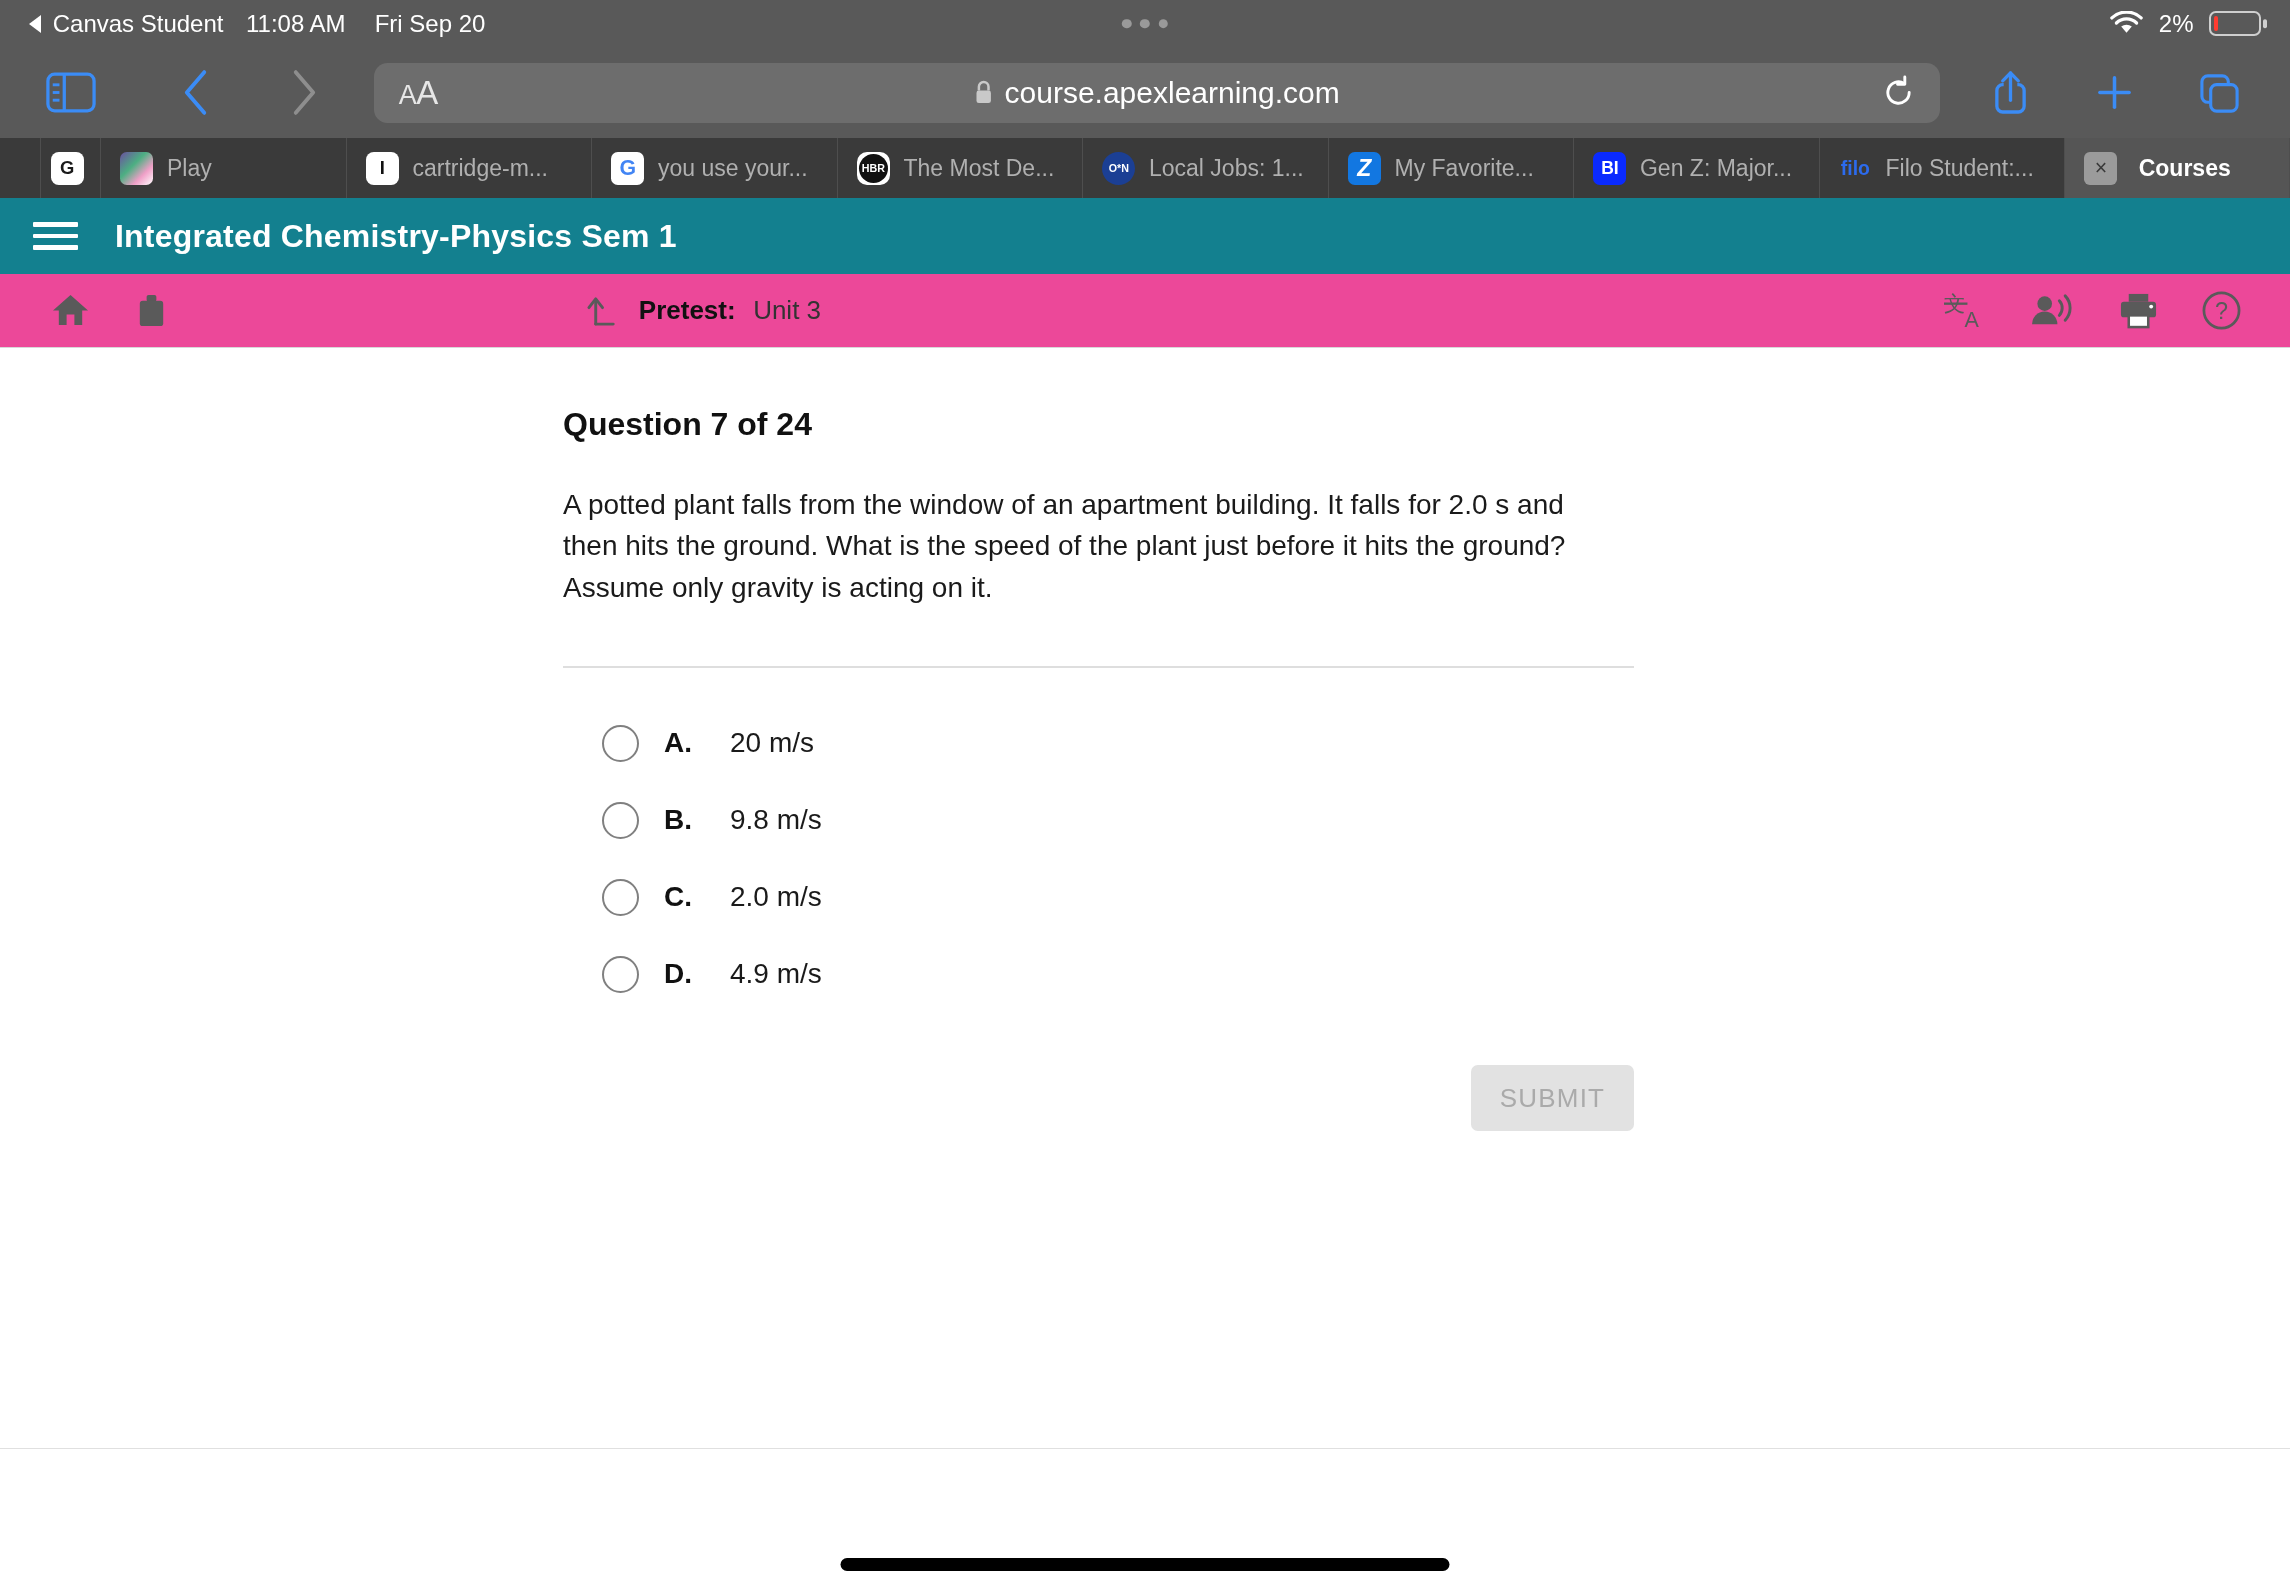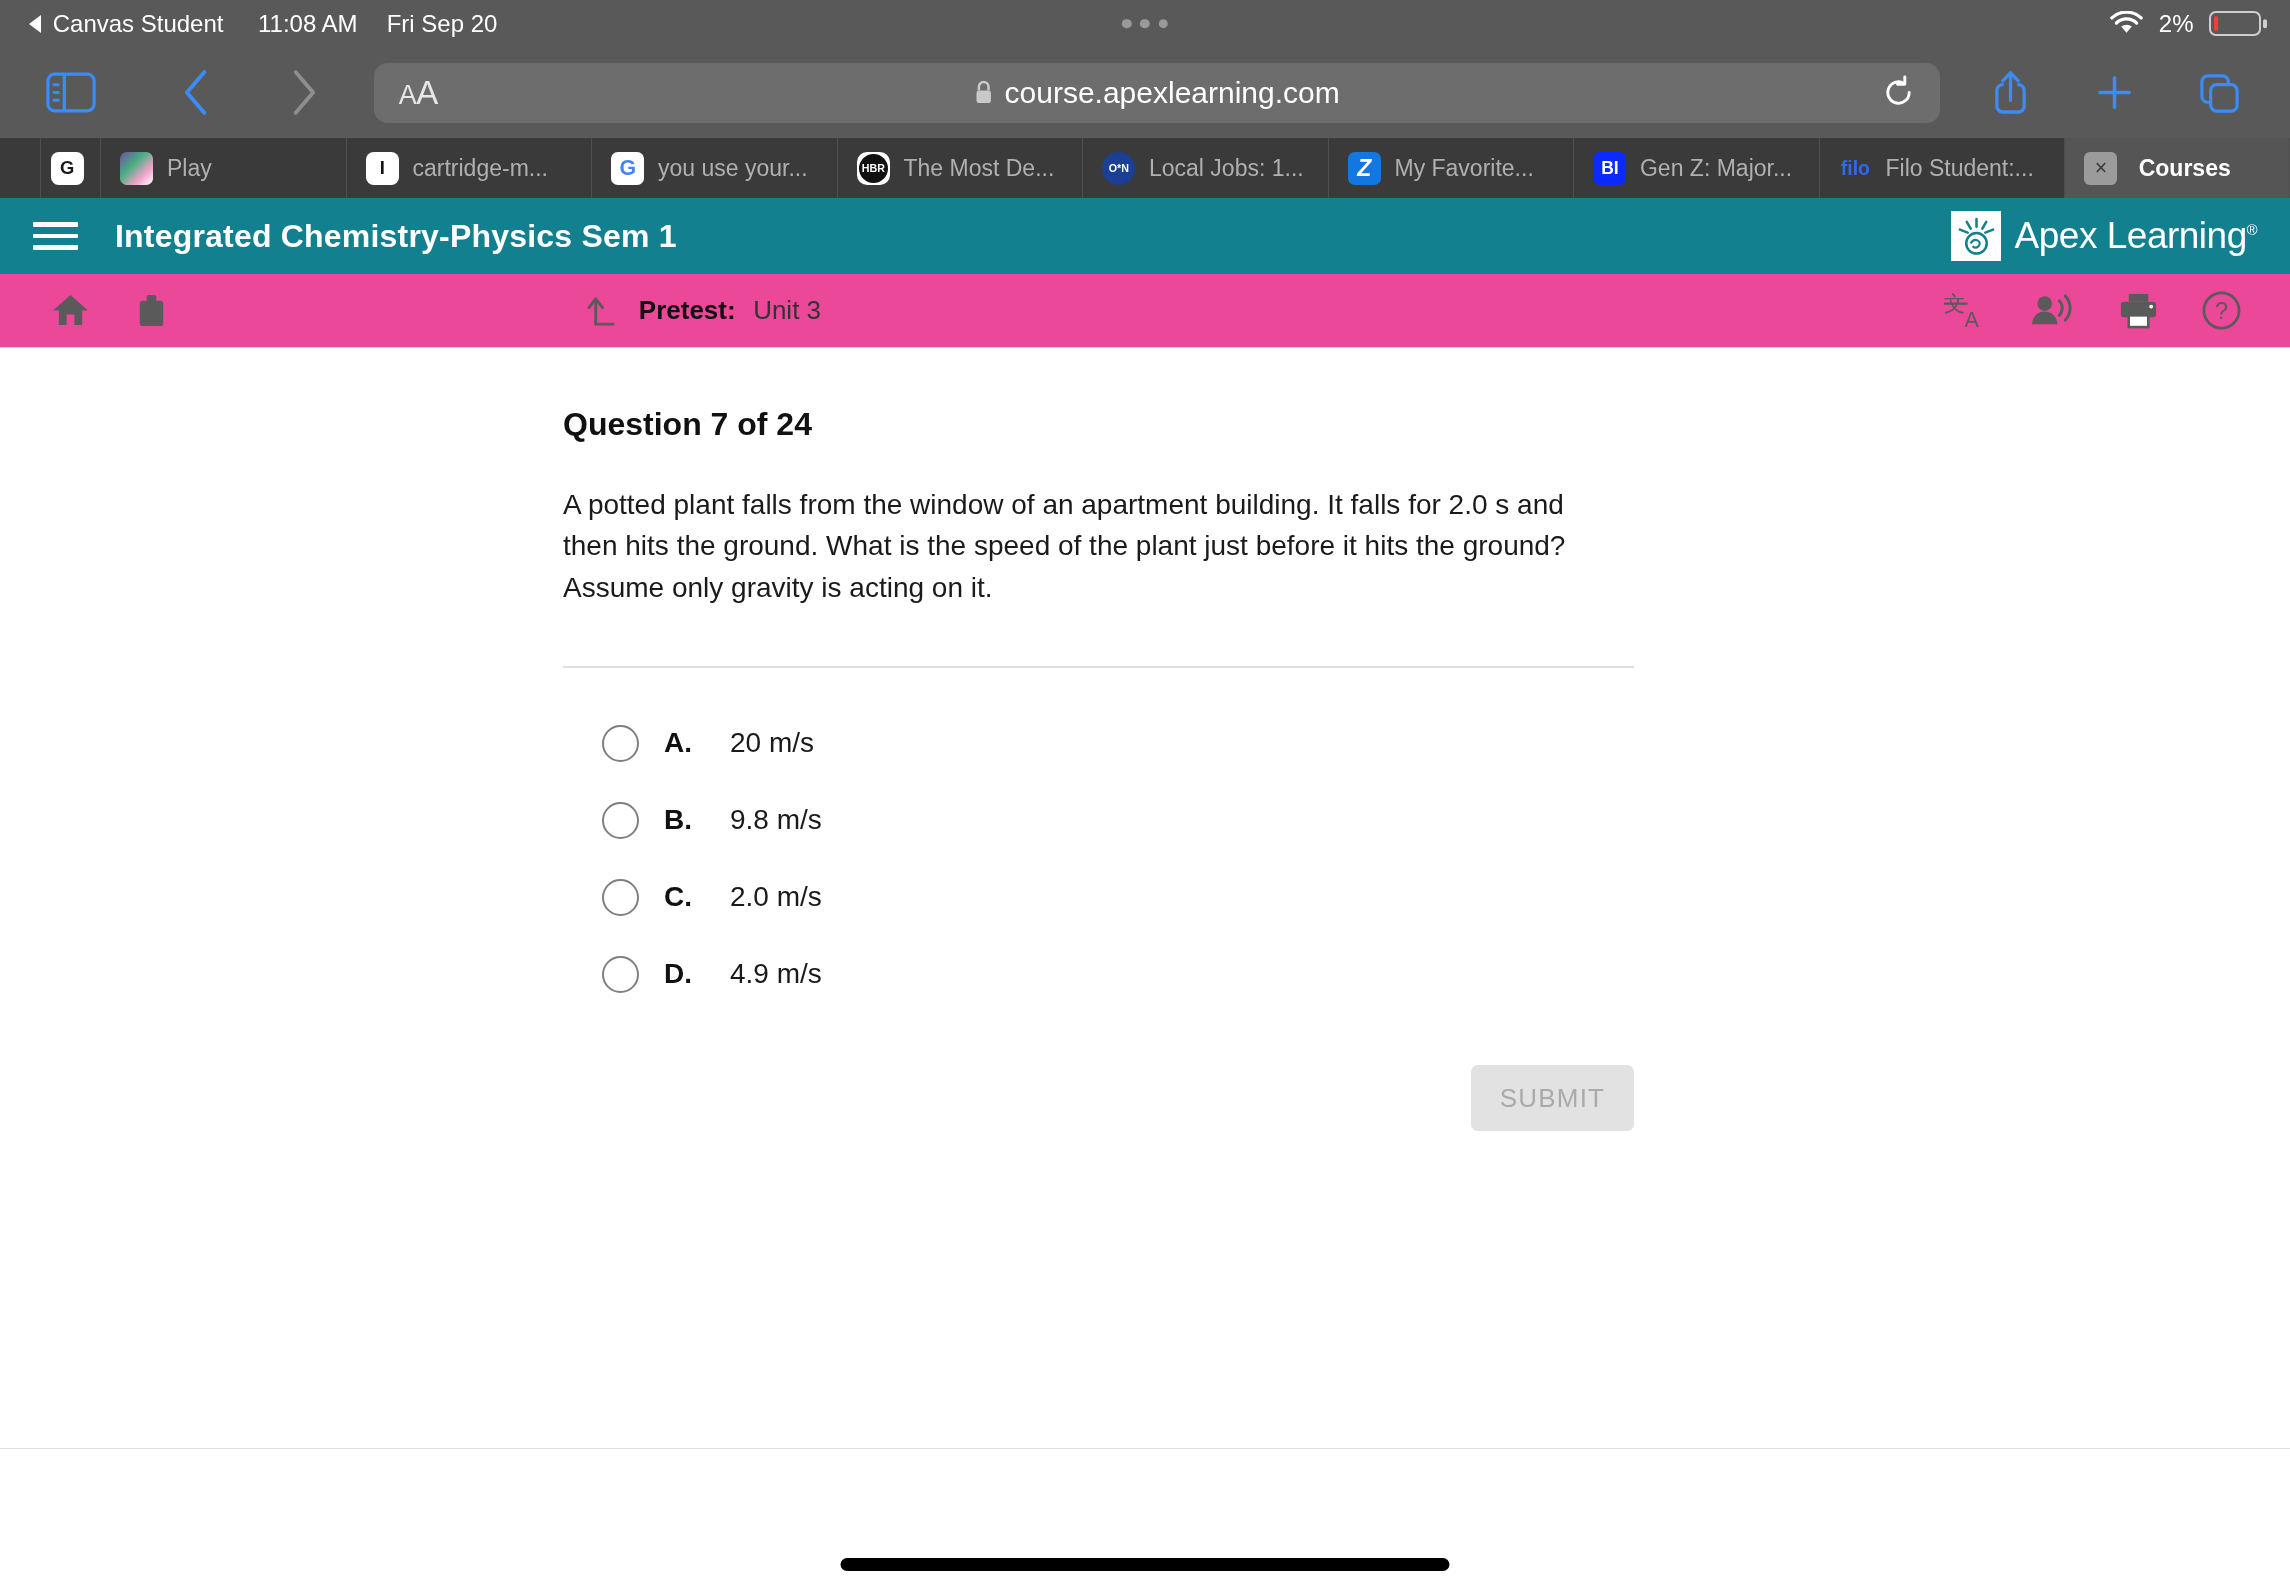--- a/index.html
+++ b/index.html
@@ -23,21 +23,21 @@
   }
   .status-left { display: flex; align-items: center; gap: 17.5px; }
   .back-triangle {
     width: 0; height: 0;
     border-top: 9.7px solid transparent;
     border-bottom: 9.7px solid transparent;
     border-right: 12.6px solid #ffffff;
     margin-right: -5.8px;
   }
   .status-app { font-weight: 400; }
-  .status-time { margin-left: 17px; }
+  .status-time { margin-left: 5px; }
   .status-date { margin-left: 11.6px; }
   .status-dots {
     position: absolute; left: 50%; top: 50%;
     transform: translate(-50%, -50%);
     display: flex; gap: 8.7px;
   }
   .status-dots i { width: 9.7px; height: 9.7px; border-radius: 50%; background: #9a9a9a; display:block; }
   .status-right {
     margin-left: auto;
     display: flex; align-items: center; gap: 15.5px;
@@ -401,36 +401,20 @@
   </div>
 </div>
 
 <div class="apex-header">
   <div class="hamburger">
     <i></i>
       <i></i>
       <i></i>
   </div>
   <div class="course-title">Integrated Chemistry-Physics Sem 1</div>
-  <div class="apex-logo">
-    <span class="apex-mark">
-      <svg width="41" height="41" viewBox="0 0 42 42">
-        <g stroke="#13808f" stroke-width="2.6" stroke-linecap="round">
-          <line x1="21" y1="3" x2="21" y2="11"></line>
-          <line x1="11" y1="6" x2="15" y2="13"></line>
-          <line x1="31" y1="6" x2="27" y2="13"></line>
-          <line x1="4" y1="14" x2="12" y2="17"></line>
-          <line x1="38" y1="14" x2="30" y2="17"></line>
-        </g>
-        <circle cx="21" cy="28" r="10.5" fill="none" stroke="#13808f" stroke-width="2.6"></circle>
-        <path d="M15 28 q3 -5 7 -3 q4 2 1 6 q-3 3 -6 0" fill="none" stroke="#13808f" stroke-width="2.2"></path>
-      </svg>
-    </span>
-    <span class="apex-word"><span>Apex Learning</span><sup>®</sup></span>
-  </div>
 </div>
 
 <div class="sub-toolbar">
   <div class="sub-left">
     <span>
       <svg width="41" height="37" viewBox="0 0 42 38">
         <path d="M21 3 L3 19 h6 v15 h8 V23 h8 v11 h8 V19 h6 Z" fill="#5a5a5a"></path>
       </svg>
     </span>
     <span>

